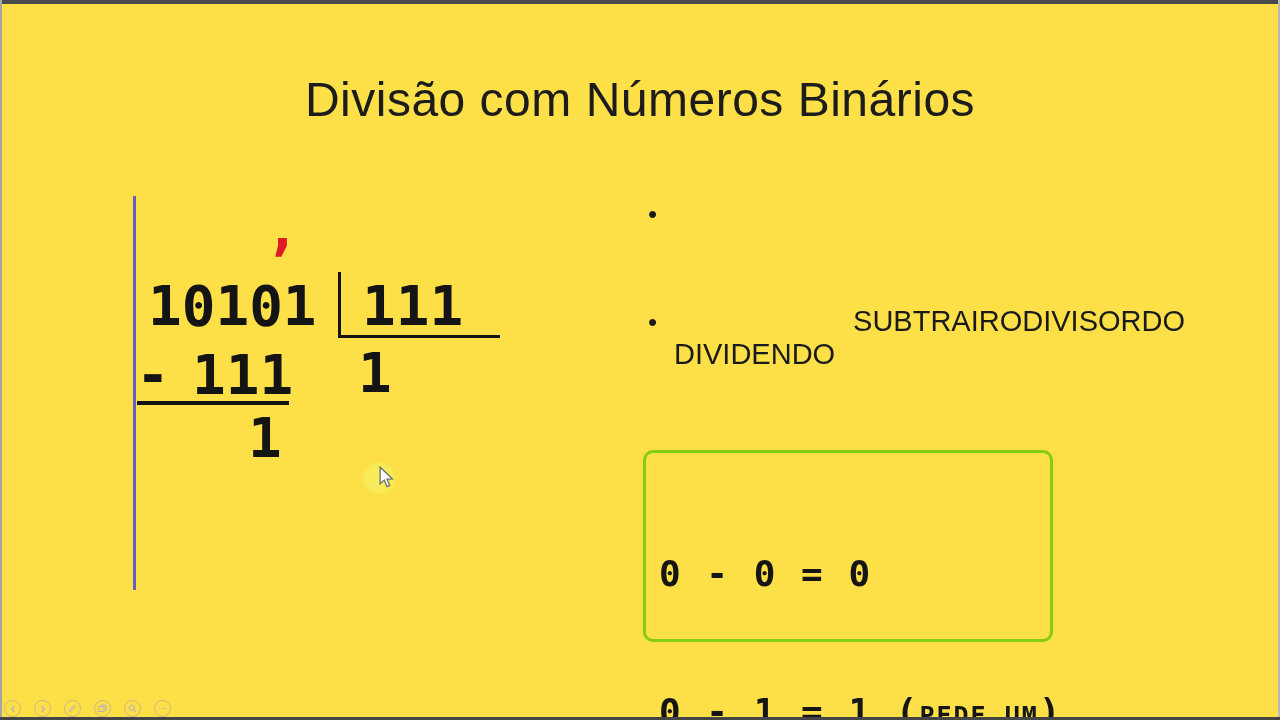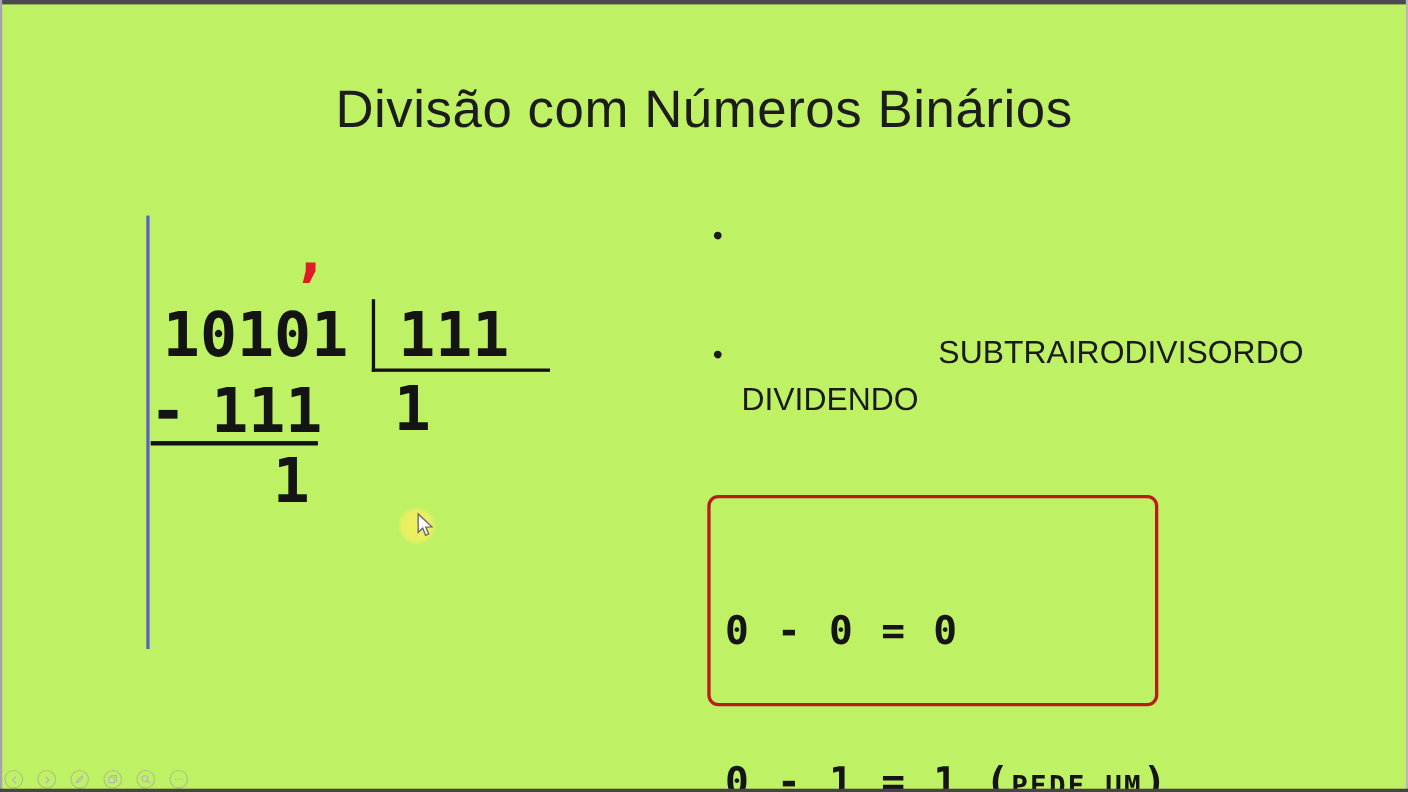--- a/index.html
+++ b/index.html
@@ -1,18 +1,18 @@
 <!DOCTYPE html>
 <html><head>
 <meta charset="utf-8">
 <style>
   html,body{margin:0;padding:0;background:#222;}
   .frame{
     position:relative; width:1280px; height:720px;
-    background:#bef264; overflow:hidden;
+    background:#fde047; overflow:hidden;
     font-family:"Liberation Sans", sans-serif;
     -webkit-font-smoothing:antialiased;
   }
   
   .edge-top   {position:absolute; left:0; top:0;    width:1280px; height:4px;  background:#4a4a4a;}
   .edge-bottom{position:absolute; left:0; bottom:0; width:1280px; height:3px;  background:#454545;}
   .edge-left  {position:absolute; left:0; top:0;    width:2px;  height:720px; background:#a6a3ad;}
   .edge-right {position:absolute; right:0; top:0;   width:2px;  height:720px; background:#b9b6c0;}
 
   .title{
@@ -41,26 +41,26 @@
   .dv-quotient{left:358px; top:345px;}
   .dv-remainder{left:248px; top:410px;}
 
   
   .bullet{position:absolute; color:#1a1a1a; font-size:29px;}
   .bullet .dot{display:inline-block; width:26px; font-size:26px; vertical-align:top; padding-top:2px;}
   .bullet1{left:648px; top:197px; display:flex;}
   .bullet2{left:648px; top:305px; width:537px;}
   .b2row{display:flex;}
   .b2words{flex:1; display:flex; justify-content:flex-end;}
-  .b2line2{margin-left:26px; margin-top:10px;}
+  .b2line2{margin-left:26px; }
 
   
   .rules-box{
     position:absolute; left:643px; top:450px; width:410px; height:192px;
-    border:3px solid #b91c1c; border-radius:10px; box-sizing:border-box;
+    border:3px solid #84cc16; border-radius:10px; box-sizing:border-box;
     padding:6px 0 0 13px;
     font-family:"DejaVu Sans Mono", monospace; font-weight:bold; color:#151515;
     font-size:36px; line-height:46px; letter-spacing:2px; white-space:pre;
   }
   .rules-box .small{font-size:25px; letter-spacing:2px;}
 
   
   .cursor-halo{
     position:absolute; left:362px; top:461px; width:34px; height:34px; border-radius:50%;
     background:radial-gradient(circle, rgba(246,238,95,.95) 0%, rgba(246,238,95,.75) 55%, rgba(246,238,95,0) 75%);

